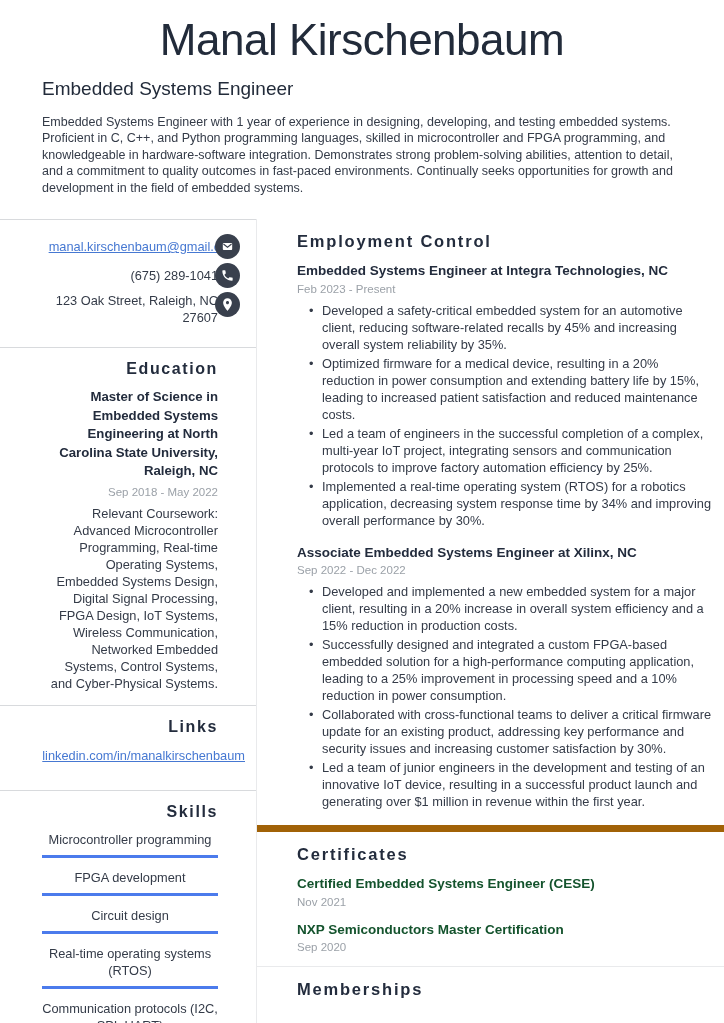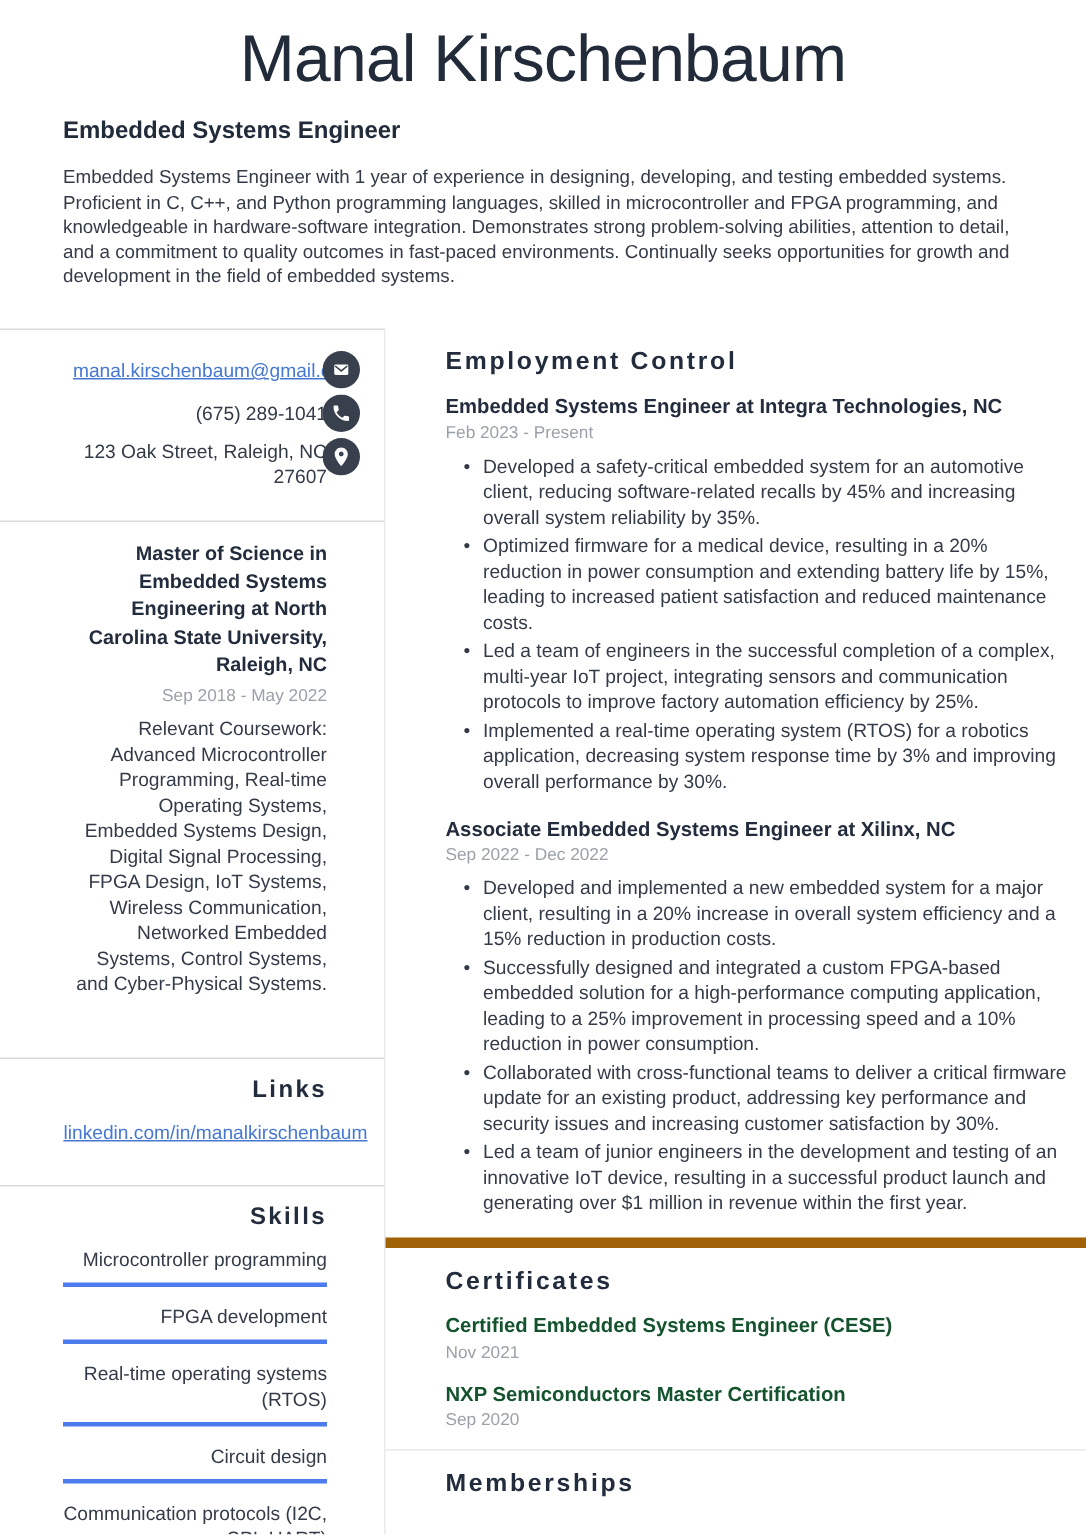--- a/index.html
+++ b/index.html
@@ -5,21 +5,21 @@
   html,body { margin:0; padding:0; background:#ffffff; }
   .page {
     width:724px; height:1023px; position:relative; overflow:hidden;
     background:#ffffff; font-family:"Liberation Sans","DejaVu Sans",sans-serif;
     color:#343b48;
   }
   
   .header { height:219px; box-sizing:border-box; padding:14px 42px 0 42px; overflow:hidden; }
   .name { margin:0; font-size:44px; font-weight:300; letter-spacing:-0.5px;
           color:#222b3a; line-height:1.18;text-align:center; }
-  .role { margin:12px 0 0 0; font-size:16px; font-weight:700; color:#222b3a; line-height:1.2; }
+  .role { margin:12px 0 0 0; font-size:19px; font-weight:400; color:#222b3a; line-height:1.2; }
   .summary { margin:13px 0 0 0; max-width:660px; font-size:12.5px; line-height:16.5px; color:#343b48; }
 
   
   .columns { position:absolute; top:219px; left:0; right:0; bottom:0; display:flex; }
 
   
   .sidebar { width:257px; box-sizing:border-box; border-right:1px solid #e9eaec;
              display:flex; flex-direction:column; }
   .sb-section { border-top:1px solid #d8dadd; box-sizing:border-box;
                 padding:12px 38px 0 42px; text-align:right; }
@@ -40,21 +40,21 @@
   a { color:#4678d2; text-decoration:underline; cursor:pointer; }
 
   .degree { font-weight:700; font-size:13.2px; line-height:18.5px; color:#232c3d; }
   .muted  { color:#9ba1a8; font-size:11.5px; }
   .edu-date { margin:5px 0 7px 0; }
   .coursework { font-size:12.8px; line-height:17px; }
 
   .sidebar-link { display:inline-block; white-space:nowrap; margin-right:-27px;
                   font-size:12.8px; }
 
-  .skill { margin-bottom:11px; }
+  .skill { margin-bottom:11px;text-align:center; }
   .skill-label { font-size:12.8px; line-height:17px; margin-bottom:7px; }
   .skill-bar { height:3px; background:#4b7bec; }
 
   
   .main { flex:1; display:flex; flex-direction:column; }
   .main-section { box-sizing:border-box; padding:13px 12px 0 40px; }
   .main-section h3 { margin:0 0 11px 0; font-size:16.5px; font-weight:700;
                      letter-spacing:1.8px; color:#232c3d; }
   .sec-employment { min-height:604px; }
   .sec-certificates { border-top:7px solid #a16207; min-height:140px; }
@@ -113,20 +113,21 @@
           <span class="icon-circle">
             <svg viewBox="0 0 24 24" width="25" height="25">
               <circle cx="12" cy="12" r="12" fill="#39404d"></circle>
               <path fill="#ffffff" transform="translate(12,12) scale(0.6) translate(-12,-12)" d="M12 2C8.13 2 5 5.13 5 9c0 5.25 7 13 7 13s7-7.75 7-13c0-3.87-3.13-7-7-7zm0 9.5c-1.38 0-2.5-1.12-2.5-2.5s1.12-2.5 2.5-2.5 2.5 1.12 2.5 2.5-1.12 2.5-2.5 2.5z"></path>
             </svg>
           </span>
         </div>
       </div>
 
       <div class="sb-section sec-education">
+        <h3>Education</h3>
         <div class="degree">Master of Science in Embedded Systems Engineering at North Carolina State University, Raleigh, NC</div>
         <div class="muted edu-date">Sep 2018 - May 2022</div>
         <div class="coursework">Relevant Coursework: Advanced Microcontroller Programming, Real-time Operating Systems, Embedded Systems Design, Digital Signal Processing, FPGA Design, IoT Systems, Wireless Communication, Networked Embedded Systems, Control Systems, and Cyber-Physical Systems.</div>
       </div>
 
       <div class="sb-section sec-links">
         <h3>Links</h3>
         <a class="sidebar-link">linkedin.com/in/manalkirschenbaum</a>
       </div>
 
@@ -134,25 +135,25 @@
         <h3>Skills</h3>
         <div class="skill">
           <div class="skill-label">Microcontroller programming</div>
           <div class="skill-bar"></div>
         </div>
         <div class="skill">
           <div class="skill-label">FPGA development</div>
           <div class="skill-bar"></div>
         </div>
         <div class="skill">
+          <div class="skill-label">Circuit design</div>
+          <div class="skill-bar"></div>
+        </div>
+        <div class="skill">
           <div class="skill-label">Real-time operating systems (RTOS)</div>
-          <div class="skill-bar"></div>
-        </div>
-        <div class="skill">
-          <div class="skill-label">Circuit design</div>
           <div class="skill-bar"></div>
         </div>
         <div class="skill">
           <div class="skill-label">Communication protocols (I2C, SPI, UART)</div>
 
         </div>
       </div>
     </div>
 
     <div class="main">
@@ -160,21 +161,21 @@
       <div class="main-section sec-employment">
         <h3>Employment Control</h3>
 
         <div class="job">
           <div class="job-title">Embedded Systems Engineer at Integra Technologies, NC</div>
           <div class="muted job-dates">Feb 2023 - Present</div>
           <ul class="bullets">
             <li>Developed a safety-critical embedded system for an automotive client, reducing software-related recalls by 45% and increasing overall system reliability by 35%.</li>
             <li>Optimized firmware for a medical device, resulting in a 20% reduction in power consumption and extending battery life by 15%, leading to increased patient satisfaction and reduced maintenance costs.</li>
             <li>Led a team of engineers in the successful completion of a complex, multi-year IoT project, integrating sensors and communication protocols to improve factory automation efficiency by 25%.</li>
-            <li>Implemented a real-time operating system (RTOS) for a robotics application, decreasing system response time by 3% and improving overall performance by 30%.</li>
+            <li>Implemented a real-time operating system (RTOS) for a robotics application, decreasing system response time by 34% and improving overall performance by 30%.</li>
           </ul>
         </div>
 
         <div class="job">
           <div class="job-title">Associate Embedded Systems Engineer at Xilinx, NC</div>
           <div class="muted job-dates">Sep 2022 - Dec 2022</div>
           <ul class="bullets">
             <li>Developed and implemented a new embedded system for a major client, resulting in a 20% increase in overall system efficiency and a 15% reduction in production costs.</li>
             <li>Successfully designed and integrated a custom FPGA-based embedded solution for a high-performance computing application, leading to a 25% improvement in processing speed and a 10% reduction in power consumption.</li>
             <li>Collaborated with cross-functional teams to deliver a critical firmware update for an existing product, addressing key performance and security issues and increasing customer satisfaction by 30%.</li>

